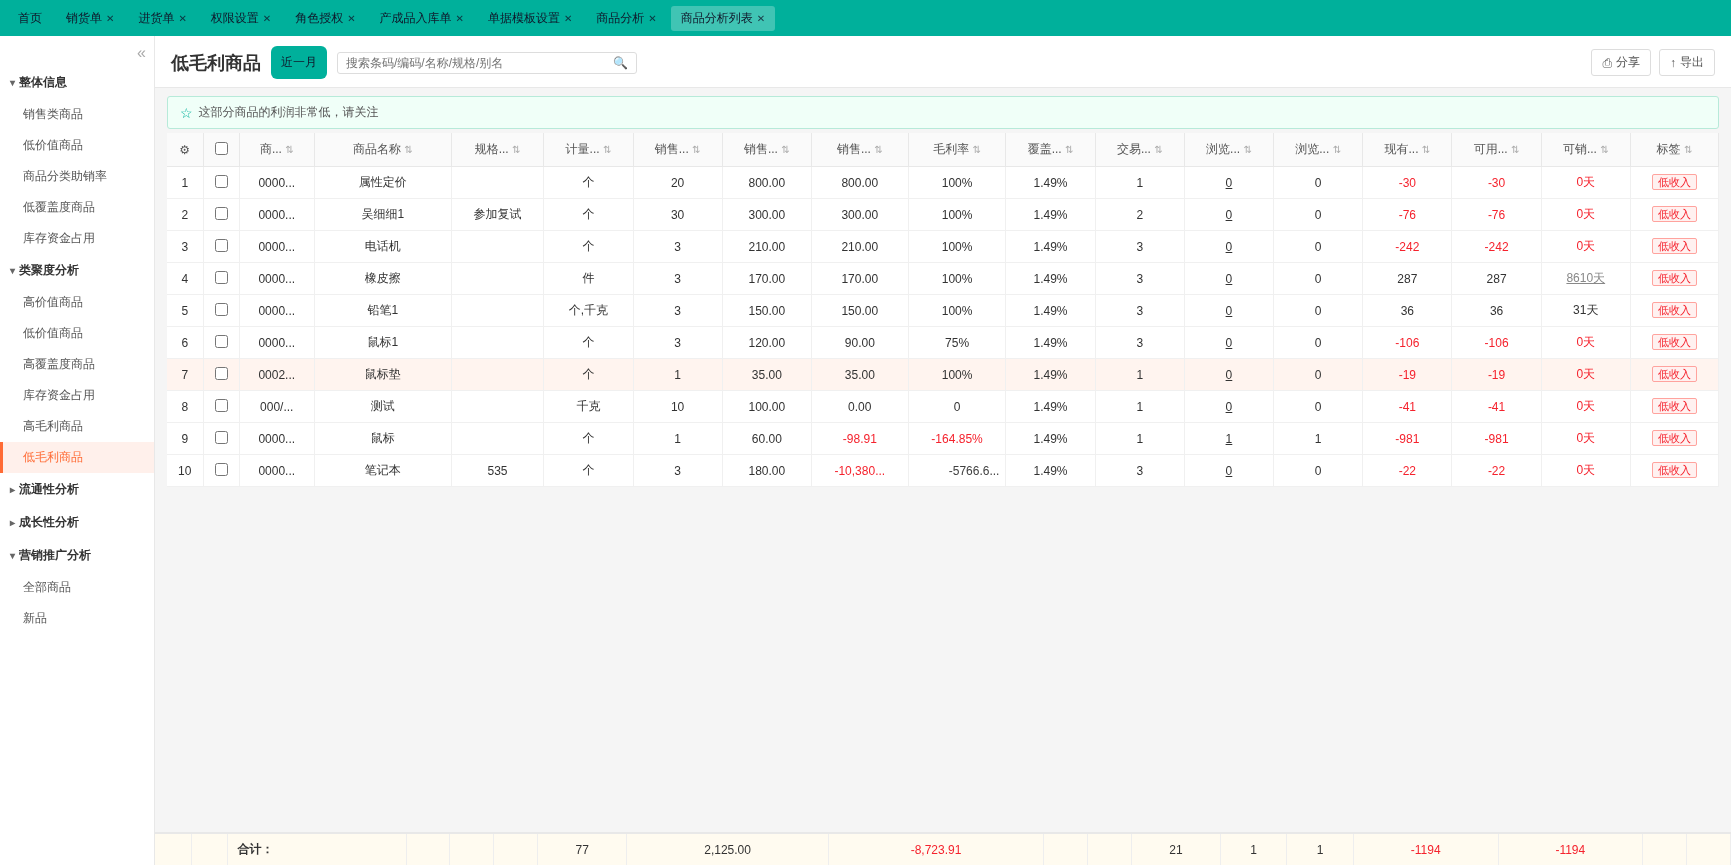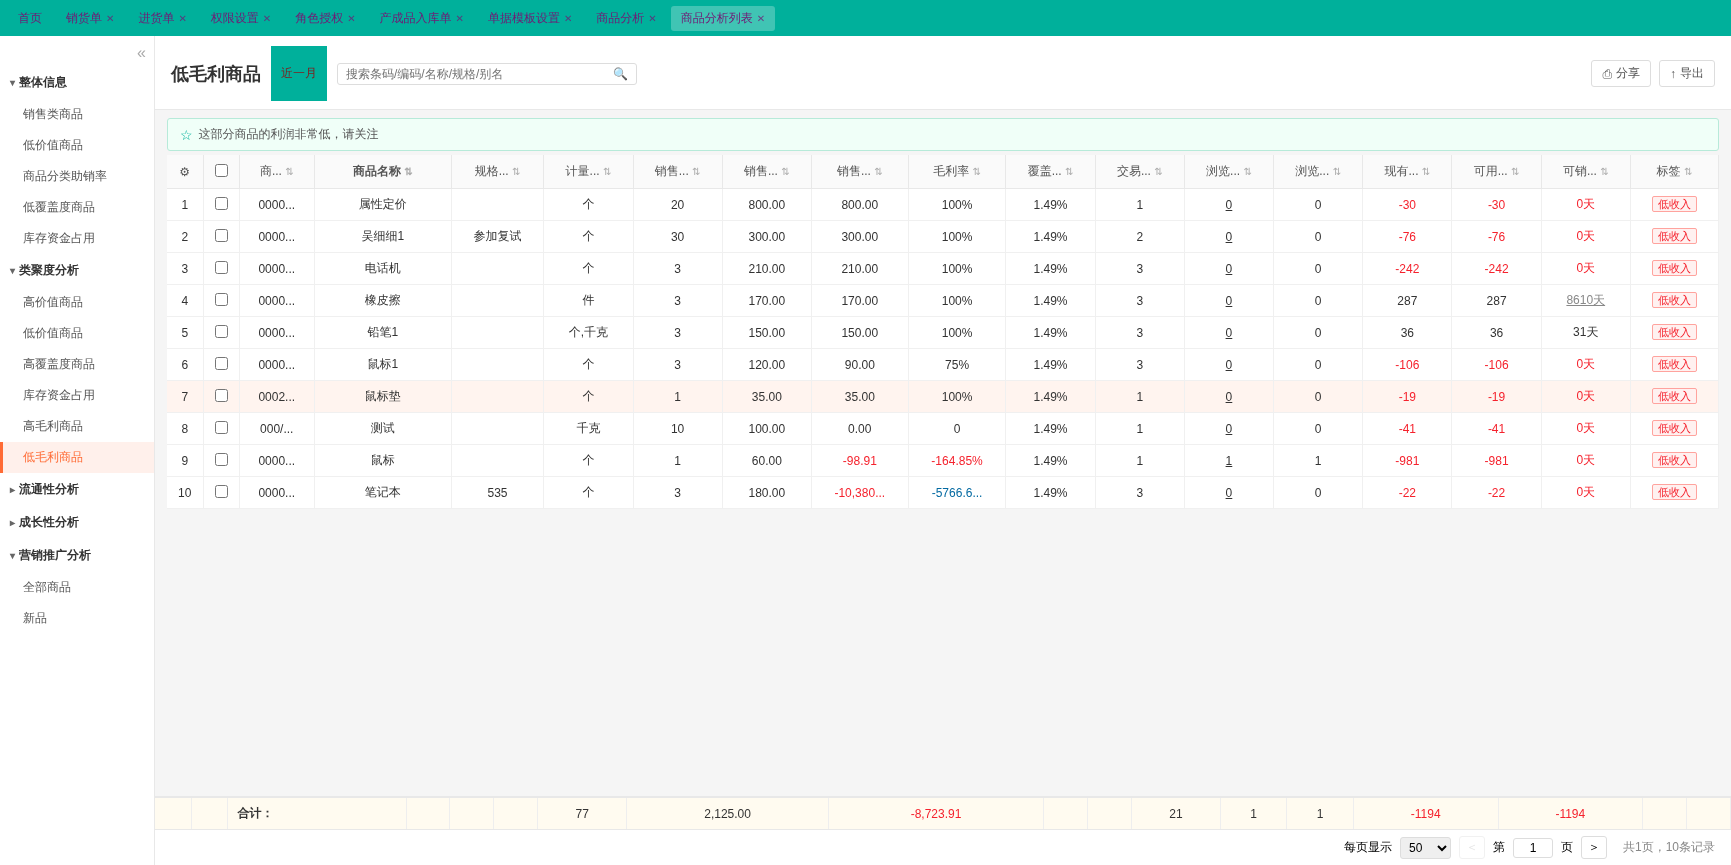--- a/index.html
+++ b/index.html
@@ -8,21 +8,21 @@
     
     .top-nav {
       background: #00b09b;
       display: flex;
       align-items: center;
       height: 36px;
       padding: 0 8px;
       gap: 4px;
     }
     .nav-item {
-      color: #701a75;
+      color: #0f172a;
       padding: 4px 10px;
       cursor: pointer;
       border-radius: 3px;
       white-space: nowrap;
       display: flex;
       align-items: center;
       gap: 4px;
       font-size: 13px;
     }
     .nav-item.active { background: rgba(255,255,255,0.25); }
@@ -82,24 +82,24 @@
       border-bottom: 1px solid #e8e8e8;
       gap: 10px;
     }
     .page-title {
       font-size: 18px;
       font-weight: bold;
       color: #333;
     }
     .time-filter-btn {
       background: #00b09b;
-      color: #7f1d1d;
+      color: #0f172a;
       border: none;
-      border-radius: 0;
-      padding: 19px 10px;
+      border-radius: 6px;
+      padding: 8px 10px;
       cursor: pointer;
       font-size: 12px;
     }
     .search-box {
       display: flex;
       align-items: flex-start;
       border: 1px solid #ddd;
       border-radius: 3px;
       padding: 3px 8px;
       background: #fff;
@@ -355,21 +355,21 @@
 
     <div class="table-container">
       <table class="data-table">
         <thead>
           <tr>
             <th style="width:36px;">⚙</th>
             <th style="width:36px;">
               <input type="checkbox" style="">
             </th>
             <th>商... <span class="sort-icon">⇅</span></th>
-            <th style="min-width:90px;font-weight:bold;">商品名称 <span class="sort-icon">⇅</span></th>
+            <th style="min-width:90px;">商品名称 <span class="sort-icon">⇅</span></th>
             <th>规格... <span class="sort-icon">⇅</span></th>
             <th>计量... <span class="sort-icon">⇅</span></th>
             <th>销售... <span class="sort-icon">⇅</span></th>
             <th>销售... <span class="sort-icon">⇅</span></th>
             <th>销售... <span class="sort-icon">⇅</span></th>
             <th>毛利率 <span class="sort-icon">⇅</span></th>
             <th>覆盖... <span class="sort-icon">⇅</span></th>
             <th>交易... <span class="sort-icon">⇅</span></th>
             <th>浏览... <span class="sort-icon">⇅</span></th>
             <th>浏览... <span class="sort-icon">⇅</span></th>
@@ -564,21 +564,21 @@
             <tr>
       <td>10</td>
       <td><input type="checkbox" style=""></td>
       <td>0000...</td>
       <td>笔记本</td>
       <td>535</td>
       <td>个</td>
       <td>3</td>
       <td>180.00</td>
       <td style="color:#f5222d;">-10,380...</td>
-      <td style="color:#0369a1;">-5766.6...</td>
+      <td style="color:#404040;text-align:right;">-5766.6...</td>
       <td>1.49%</td>
       <td>3</td>
       <td style="text-decoration:underline; cursor:pointer;">0</td>
       <td>0</td>
       <td style="color:#f5222d;">-22</td>
       <td style="color:#f5222d;">-22</td>
       <td style="color:#f5222d;">0天</td>
       <td><span class="tag-low-income">低收入</span></td>
     </tr>
           </tbody>
@@ -605,28 +605,15 @@
           <td>1</td>
           <td style="color:#f5222d;">-1194</td>
           <td style="color:#f5222d;">-1194</td>
           <td></td>
           <td></td>
         </tr>
       </tbody>
         </table>
     </div>
 
-    <div class="pagination-bar">
-      <span>每页显示</span>
-      <select>
-        <option value="50">50</option>
-        <option value="100">100</option>
-      </select>
-      <button class="page-nav-btn" disabled="">＜</button>
-      <span>第</span>
-      <input class="page-input" type="text" value="1" style="">
-      <span>页</span>
-      <button class="page-nav-btn">＞</button>
-      <span style="color:#888; margin-left:8px;">共1页，10条记录</span>
-    </div>
 
   </div>
 </div>
 
 </body></html>

